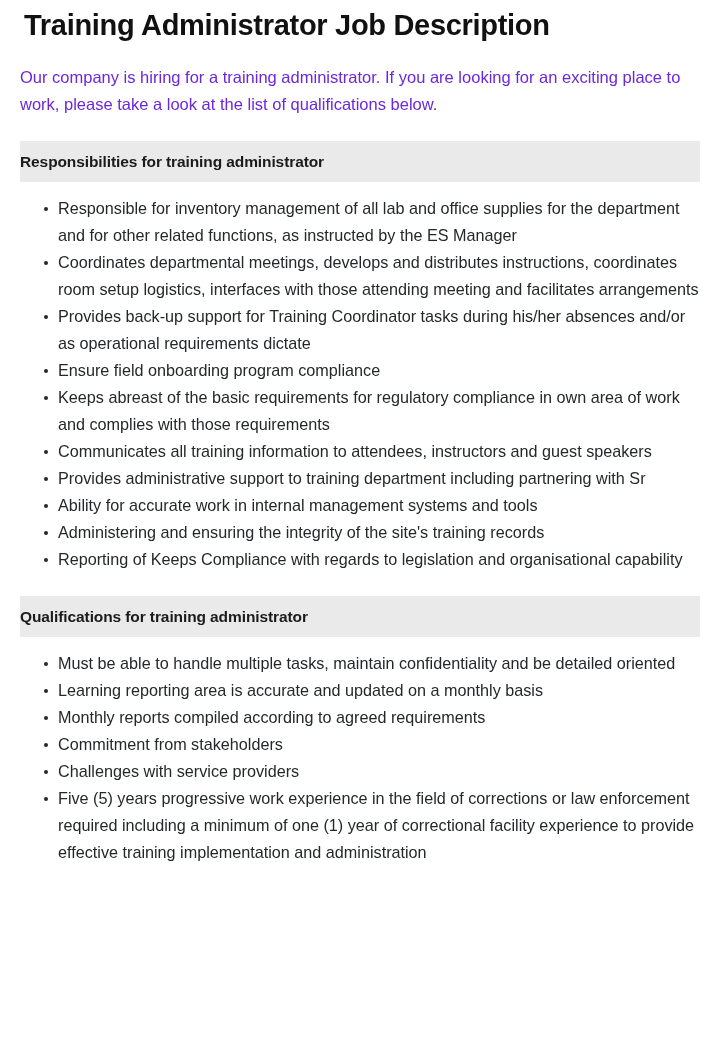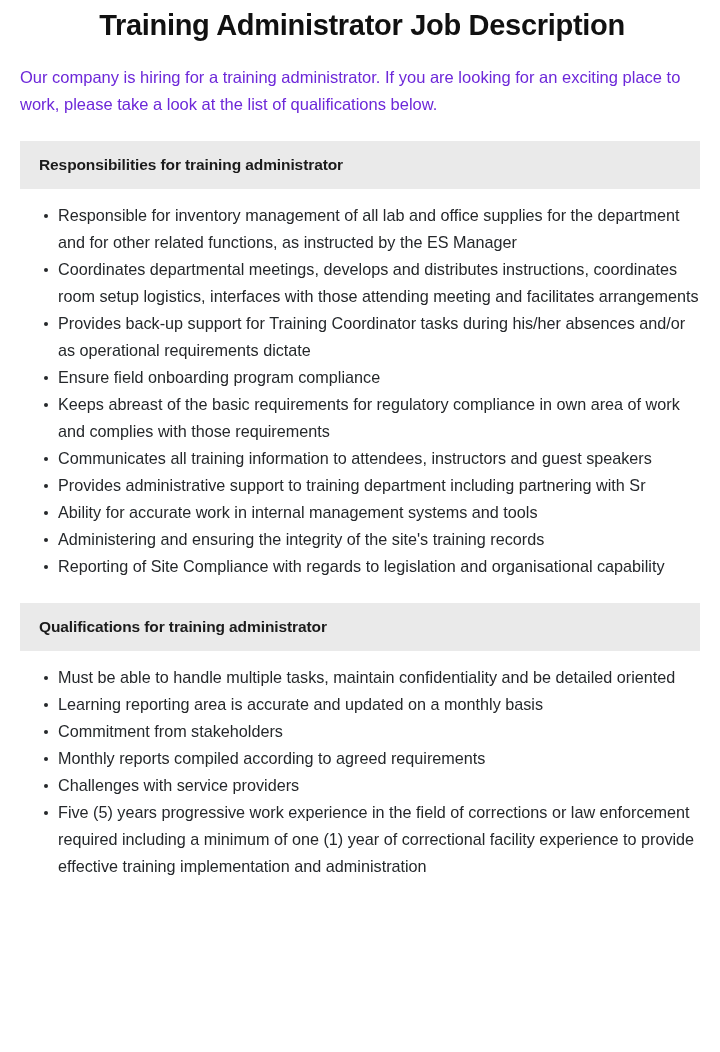--- a/index.html
+++ b/index.html
@@ -13,21 +13,20 @@
     font-family: "Liberation Sans", sans-serif;
     color: #1b1b1b;
     overflow: hidden;
     -webkit-font-smoothing: antialiased;
   }
   .page {
     width: 720px;
     box-sizing: border-box;
   }
   .doc-title {
-    text-align: center;
     font-size: 29px;
     font-weight: bold;
     letter-spacing: -0.3px;
     color: #111111;
     margin: 6px 0 0 4px;
     padding: 0 20px;
     line-height: 38px;
   }
   .intro {
     margin: 20px 20px 0 20px;
@@ -35,24 +34,23 @@
     line-height: 27px;
     color: #6d28d9;
     max-width: 668px;
   }
   .section {
     margin-top: 23px;
   }
   .section-header {
     margin: 0 20px;
     background: #eaeaea;
-    height: 48px;
+    height: 41px;
     display: flex;
     align-items: center;
-    padding-left: 19px;
     box-sizing: border-box;
   }
   .section-header-label {
     font-size: 15.5px;
     font-weight: bold;
     color: #1b1b1b;
     letter-spacing: -0.1px;
   }
   ul.bullets {
     list-style: none;
@@ -95,31 +93,31 @@
     <ul class="bullets">
     <li>Responsible for inventory management of all lab and office supplies for the department and for other related functions, as instructed by the ES Manager</li>
         <li>Coordinates departmental meetings, develops and distributes instructions, coordinates room setup logistics, interfaces with those attending meeting and facilitates arrangements</li>
         <li>Provides back-up support for Training Coordinator tasks during his/her absences and/or as operational requirements dictate</li>
         <li>Ensure field onboarding program compliance</li>
         <li>Keeps abreast of the basic requirements for regulatory compliance in own area of work and complies with those requirements</li>
         <li>Communicates all training information to attendees, instructors and guest speakers</li>
         <li>Provides administrative support to training department including partnering with Sr</li>
         <li>Ability for accurate work in internal management systems and tools</li>
         <li>Administering and ensuring the integrity of the site's training records</li>
-        <li>Reporting of Site Compliance with regards to legislation and organisational capability</li>
+        <li>Reporting of Keeps Compliance with regards to legislation and organisational capability</li>
       </ul>
   </div>
 
   <div class="section">
     <div class="section-header">
       <span class="section-header-label">Qualifications for training administrator</span>
     </div>
     <ul class="bullets">
     <li>Must be able to handle multiple tasks, maintain confidentiality and be detailed oriented</li>
         <li>Learning reporting area is accurate and updated on a monthly basis</li>
+        <li>Monthly reports compiled according to agreed requirements</li>
         <li>Commitment from stakeholders</li>
-        <li>Monthly reports compiled according to agreed requirements</li>
         <li>Challenges with service providers</li>
         <li>Five (5) years progressive work experience in the field of corrections or law enforcement required including a minimum of one (1) year of correctional facility experience to provide effective training implementation and administration</li>
       </ul>
   </div>
 
 </div>
 
 </body></html>

